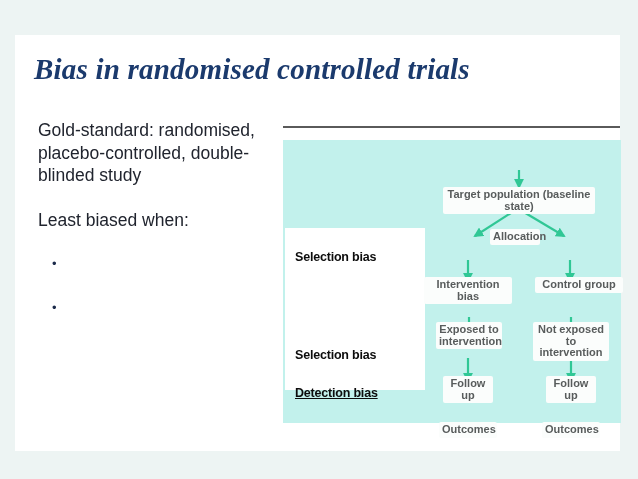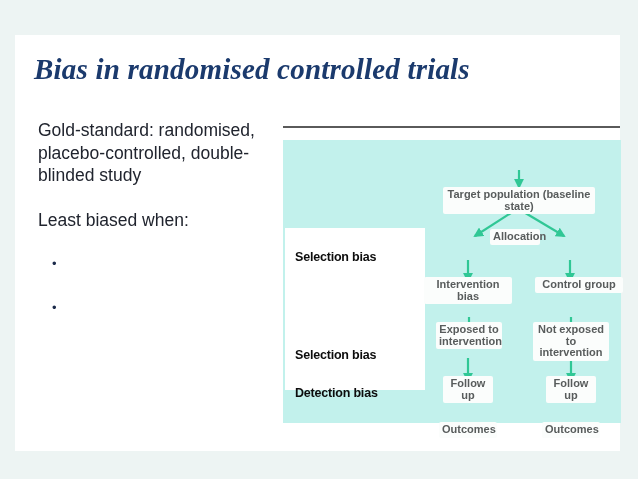--- a/index.html
+++ b/index.html
@@ -64,21 +64,21 @@
   .bias-label{
     position:absolute;left:10px;
     font-size:12.5px;line-height:14px;
     font-weight:700;color:#0c0c0c;
     letter-spacing:-0.2px;
     white-space:nowrap;
   }
   .bias-0{top:22px;}
   .bias-1{top:70px;}
   .bias-2{top:120px;}
-  .bias-3{top:158px;}
+  .bias-3{top:158px;text-decoration:underline;}
   .arrows{
     position:absolute;left:0;top:0;
     width:338px;height:283px;
   }
   .node{
     position:absolute;
     background:#fbfdfc;
     color:#585c5c;
     font-weight:700;
     font-size:11px;line-height:11.5px;

